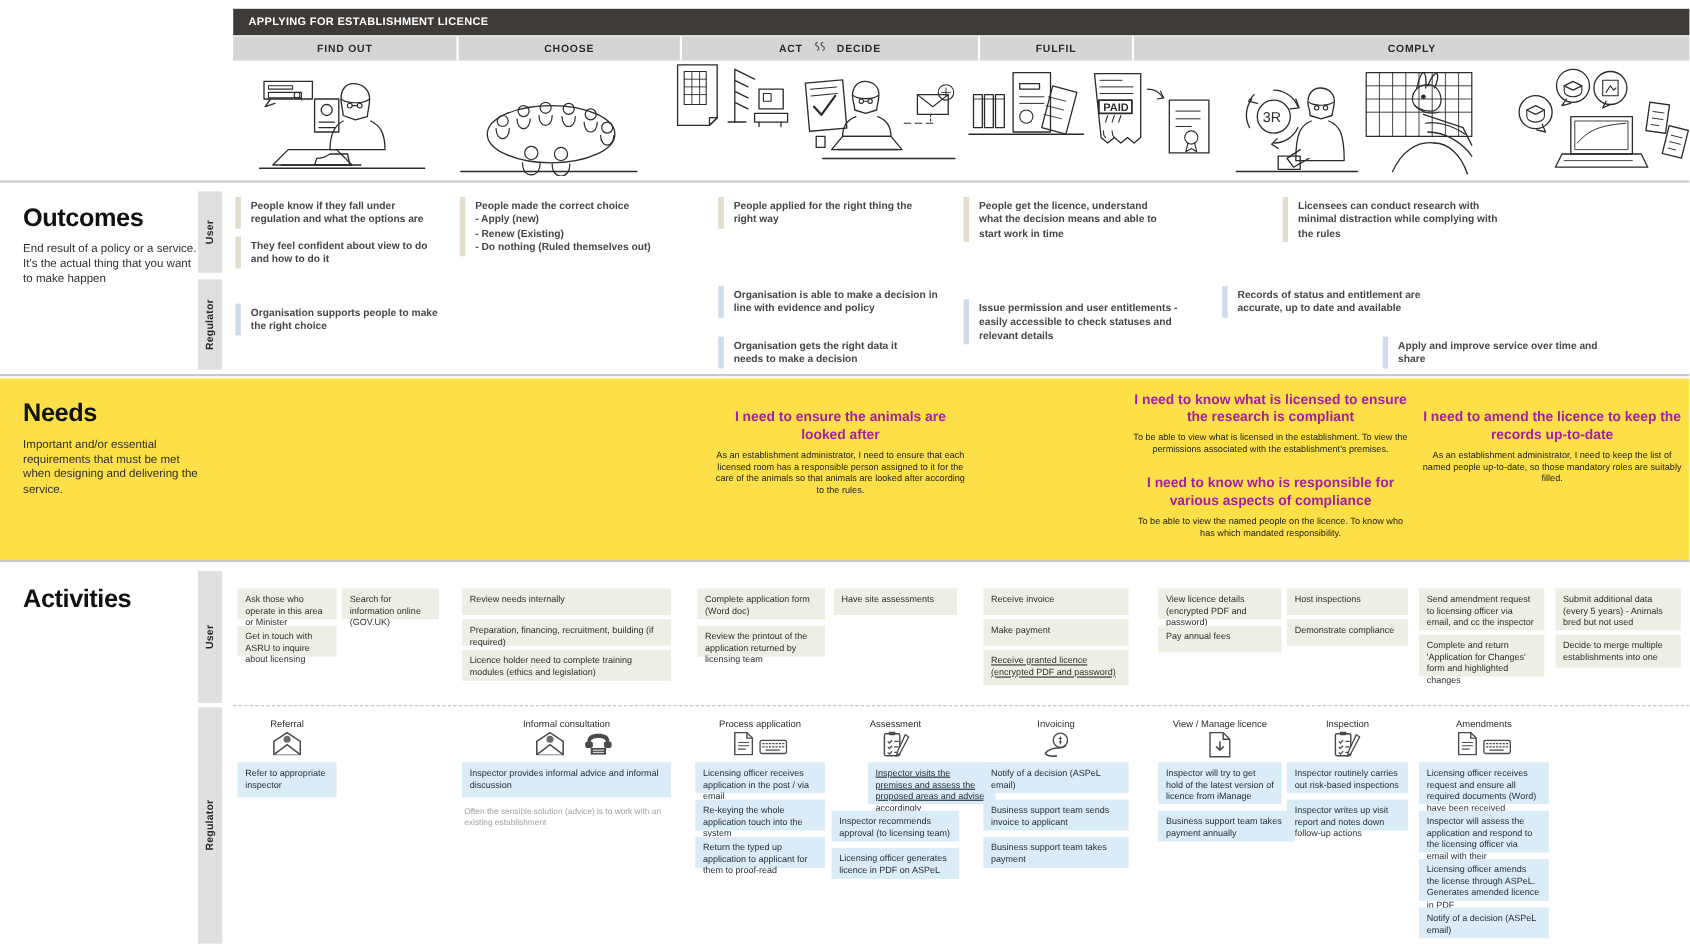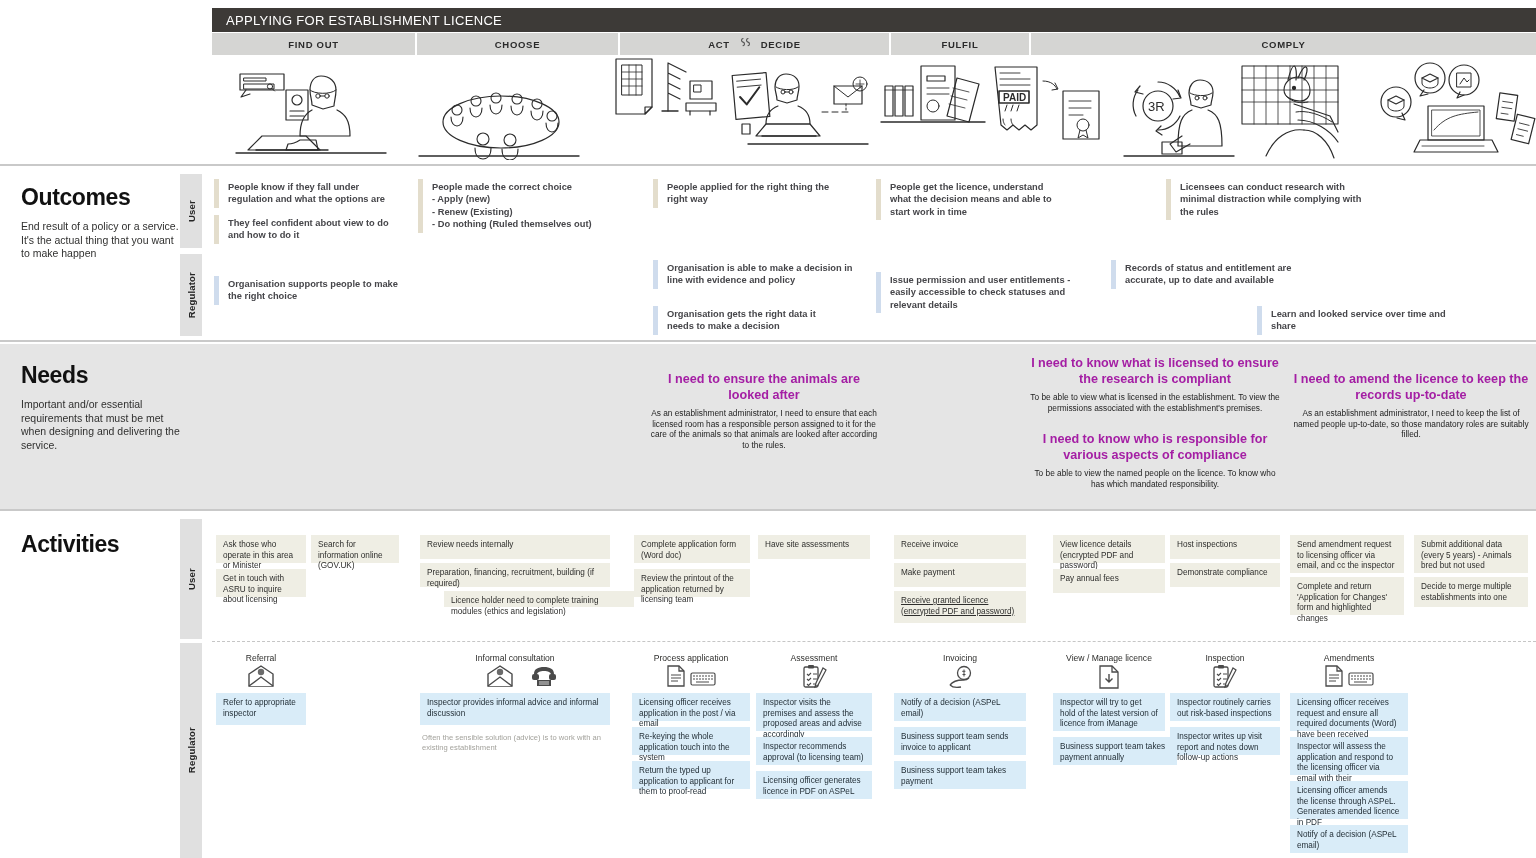--- a/index.html
+++ b/index.html
@@ -14,21 +14,21 @@
   .board { position: relative; width: 1536px; height: 858px; }
 
   
   .header-band {
     position: absolute; left: 212px; top: 8px;
     width: 1324px; height: 24px;
     background: #3d3a37;
     display: flex; align-items: center;
   }
   .header-title {
-    color: #ffffff; font-size: 13px; font-weight: normal;
+    color: #ffffff; font-size: 10px; font-weight: bold;
     letter-spacing: .3px; padding-left: 14px;
   }
   .stage-band {
     position: absolute; left: 212px; top: 33px;
     width: 1324px; height: 22px;
     display: flex;
   }
   .stage {
     background: #d5d5d3;
     border-right: 2px solid #ffffff;
@@ -44,21 +44,21 @@
     width: 1324px; height: 105px; background: #ffffff;
     display: flex;
   }
   .illus-cell { position: relative; }
   .illus-cell svg { position:absolute; bottom: 2px; }
 
   
   .sec { position: absolute; left: 0; width: 1536px; }
   .sec-outcomes { top: 164px; height: 178px; background:#ffffff;
      border-top:2px solid #c9c9c9; border-bottom:2px solid #c9c9c9; }
-  .sec-needs   { top: 344px; height: 167px; background:#e5e5e5;
+  .sec-needs   { top: 344px; height: 167px; background:#fde047;
      border-bottom:2px solid #c9c9c9;}
   .sec-acts    { top: 513px; height: 345px; background:#ffffff; }
 
   .sec-label { position: absolute; left: 21px; top: 18px; width: 160px; }
   .sec-title { font-size: 23px; font-weight: bold; letter-spacing:-.4px; color:#111; }
   .sec-desc { font-size: 10.5px; line-height: 13.5px; color: #30302f; margin-top: 9px; }
 
   
   .lane-tab {
     position: absolute; width: 22px; background: #e0e0e0;
@@ -370,21 +370,21 @@
 - Do nothing (Ruled themselves out)</div>
     <div class="card card-outcome user" style="left:653px; top:13px; width:190px; white-space:pre-line;">People applied for the right thing the right way</div>
     <div class="card card-outcome user" style="left:876px; top:13px; width:190px; white-space:pre-line;">People get the licence, understand what the decision means and able to start work in time</div>
     <div class="card card-outcome user" style="left:1166px; top:13px; width:200px; white-space:pre-line;">Licensees can conduct research with minimal distraction while complying with the rules</div>
 
     <div class="card card-outcome reg" style="left:214px; top:110px; width:190px; white-space:pre-line;">Organisation supports people to make the right choice</div>
     <div class="card card-outcome reg" style="left:653px; top:94px; width:205px; white-space:pre-line;">Organisation is able to make a decision in line with evidence and policy</div>
     <div class="card card-outcome reg" style="left:653px; top:140px; width:190px; white-space:pre-line;">Organisation gets the right data it needs to make a decision</div>
     <div class="card card-outcome reg" style="left:876px; top:106px; width:205px; white-space:pre-line;">Issue permission and user entitlements - easily accessible to check statuses and relevant details</div>
     <div class="card card-outcome reg" style="left:1111px; top:94px; width:205px; white-space:pre-line;">Records of status and entitlement are accurate, up to date and available</div>
-    <div class="card card-outcome reg" style="left:1257px; top:140px; width:200px; white-space:pre-line;">Learn and looked service over time and share</div>
+    <div class="card card-outcome reg" style="left:1257px; top:140px; width:200px; white-space:pre-line;">Apply and improve service over time and share</div>
   </div>
 
   <div class="sec sec-needs">
     <div class="sec-label">
       <div class="sec-title">Needs</div>
       <div class="sec-desc">Important and/or essential requirements that must be met when designing and delivering the service.</div>
     </div>
 
     <div class="need" style="left:650px; top:28px; width:228px;">
       <div class="need-title">I need to ensure the animals are looked after</div>
@@ -418,21 +418,21 @@
     <div class="lane-tab" style="left:180px; top:130px; height:215px;">
       <span>Regulator</span>
     </div>
 
     <div class="card card-act" style="left:216px; top:22px; width:90px; height:28px;">Ask those who operate in this area or Minister</div>
     <div class="card card-act" style="left:311px; top:22px; width:88px; height:28px;">Search for information online (GOV.UK)</div>
     <div class="card card-act" style="left:216px; top:56px; width:90px; height:28px;">Get in touch with ASRU to inquire about licensing</div>
 
     <div class="card card-act" style="left:420px; top:22px; width:190px; height:24px;">Review needs internally</div>
     <div class="card card-act" style="left:420px; top:50px; width:190px; height:24px;">Preparation, financing, recruitment, building (if required)</div>
-    <div class="card card-act" style="left:420px; top:78px; width:190px; height:16px;margin-left:24px;">Licence holder need to complete training modules (ethics and legislation)</div>
+    <div class="card card-act" style="left:420px; top:78px; width:190px; height:28px;">Licence holder need to complete training modules (ethics and legislation)</div>
 
     <div class="card card-act" style="left:634px; top:22px; width:116px; height:28px;">Complete application form (Word doc)</div>
     <div class="card card-act" style="left:634px; top:56px; width:116px; height:28px;">Review the printout of the application returned by licensing team</div>
     <div class="card card-act" style="left:758px; top:22px; width:112px; height:24px;">Have site assessments</div>
 
     <div class="card card-act" style="left:894px; top:22px; width:132px; height:24px;">Receive invoice</div>
     <div class="card card-act" style="left:894px; top:50px; width:132px; height:24px;">Make payment</div>
     <div class="card card-act" style="left:894px; top:78px; width:132px; height:32px;text-decoration:underline;">Receive granted licence (encrypted PDF and password)</div>
 
     <div class="card card-act" style="left:1053px; top:22px; width:112px; height:28px;">View licence details (encrypted PDF and password)</div>
@@ -505,21 +505,21 @@
       <span>
         <svg width="26" height="24" viewBox="0 0 26 24">
             <rect x="2" y="2" width="14" height="20" rx="1.5" fill="#fff" stroke="#4a4a4a" stroke-width="1.3"></rect>
             <rect x="6" y="0" width="6" height="3.5" rx="1" fill="#4a4a4a"></rect>
             <path d="M5 9l1.5 1.5L9 8M5 14l1.5 1.5L9 13M5 19l1.5 1.5L9 18" stroke="#4a4a4a" stroke-width="1.1" fill="none"></path>
             <path d="M11 9h4M11 14h4M11 19h3" stroke="#4a4a4a" stroke-width="1"></path>
             <path d="M21 3l3 2-8 15-3 2 1-4z" fill="#fff" stroke="#4a4a4a" stroke-width="1.2"></path>
           </svg>
       </span>
     </div>
-    <div class="card card-reg" style="left:756px; top:180px; width:116px; height:38px;">Inspector visits the premises and assess the proposed areas and advise accordingly</div>
+    <div class="card card-reg" style="left:789px; top:180px; width:116px; height:38px;text-decoration:underline;">Inspector visits the premises and assess the proposed areas and advise accordingly</div>
     <div class="card card-reg" style="left:756px; top:224px; width:116px; height:28px;">Inspector recommends approval (to licensing team)</div>
     <div class="card card-reg" style="left:756px; top:258px; width:116px; height:28px;">Licensing officer generates licence in PDF on ASPeL</div>
 
     <div class="grp-title" style="left:894px; top:140px; width:132px;">Invoicing</div>
     <div class="grp-icons" style="left:948px; top:152px;">
       <span>
         <svg width="26" height="24" viewBox="0 0 26 24">
             <circle cx="16" cy="8" r="6.5" fill="#fff" stroke="#4a4a4a" stroke-width="1.3"></circle>
             <path d="M16 4.5v7M14.2 6.3h3.2M14.5 9.5h3" stroke="#4a4a4a" stroke-width="1"></path>
             <path d="M2 20c3-4 8-5 13-5 3 0 5-1 6-2" fill="none" stroke="#4a4a4a" stroke-width="1.3"></path>

